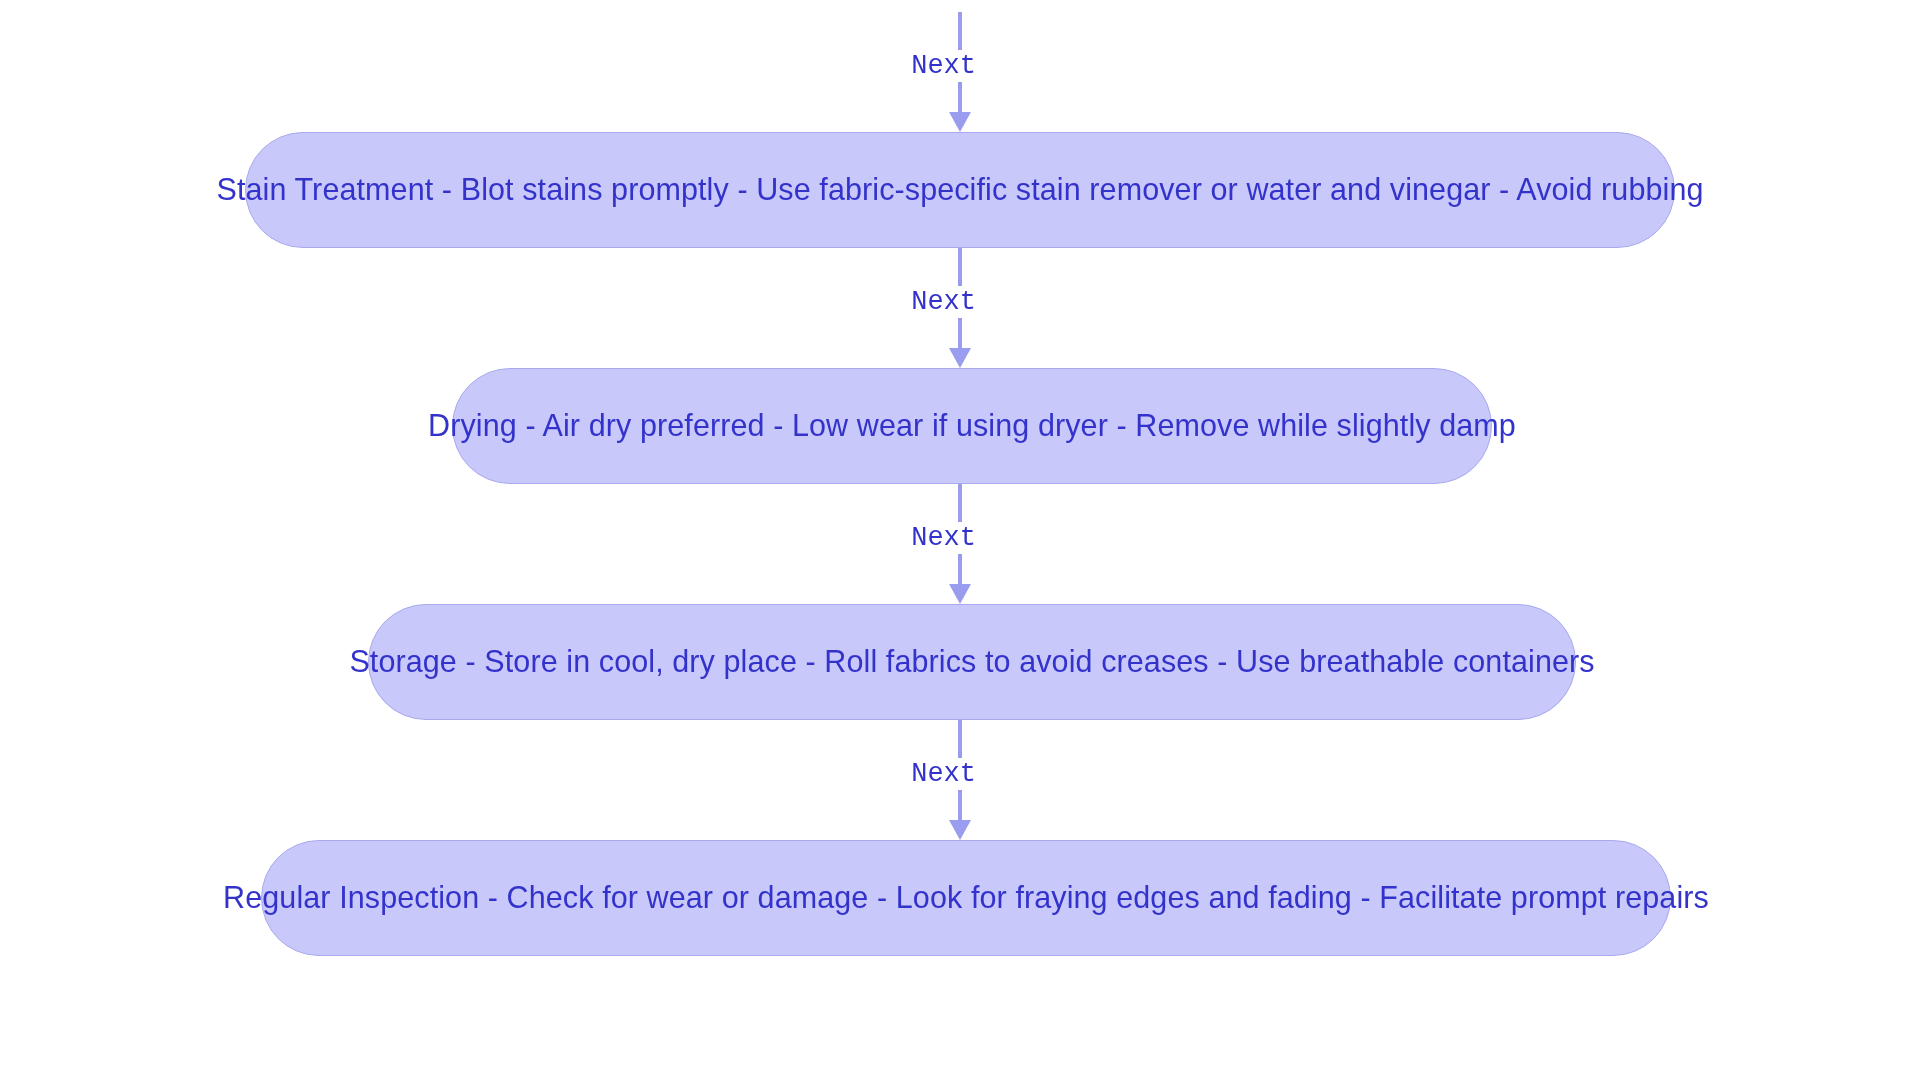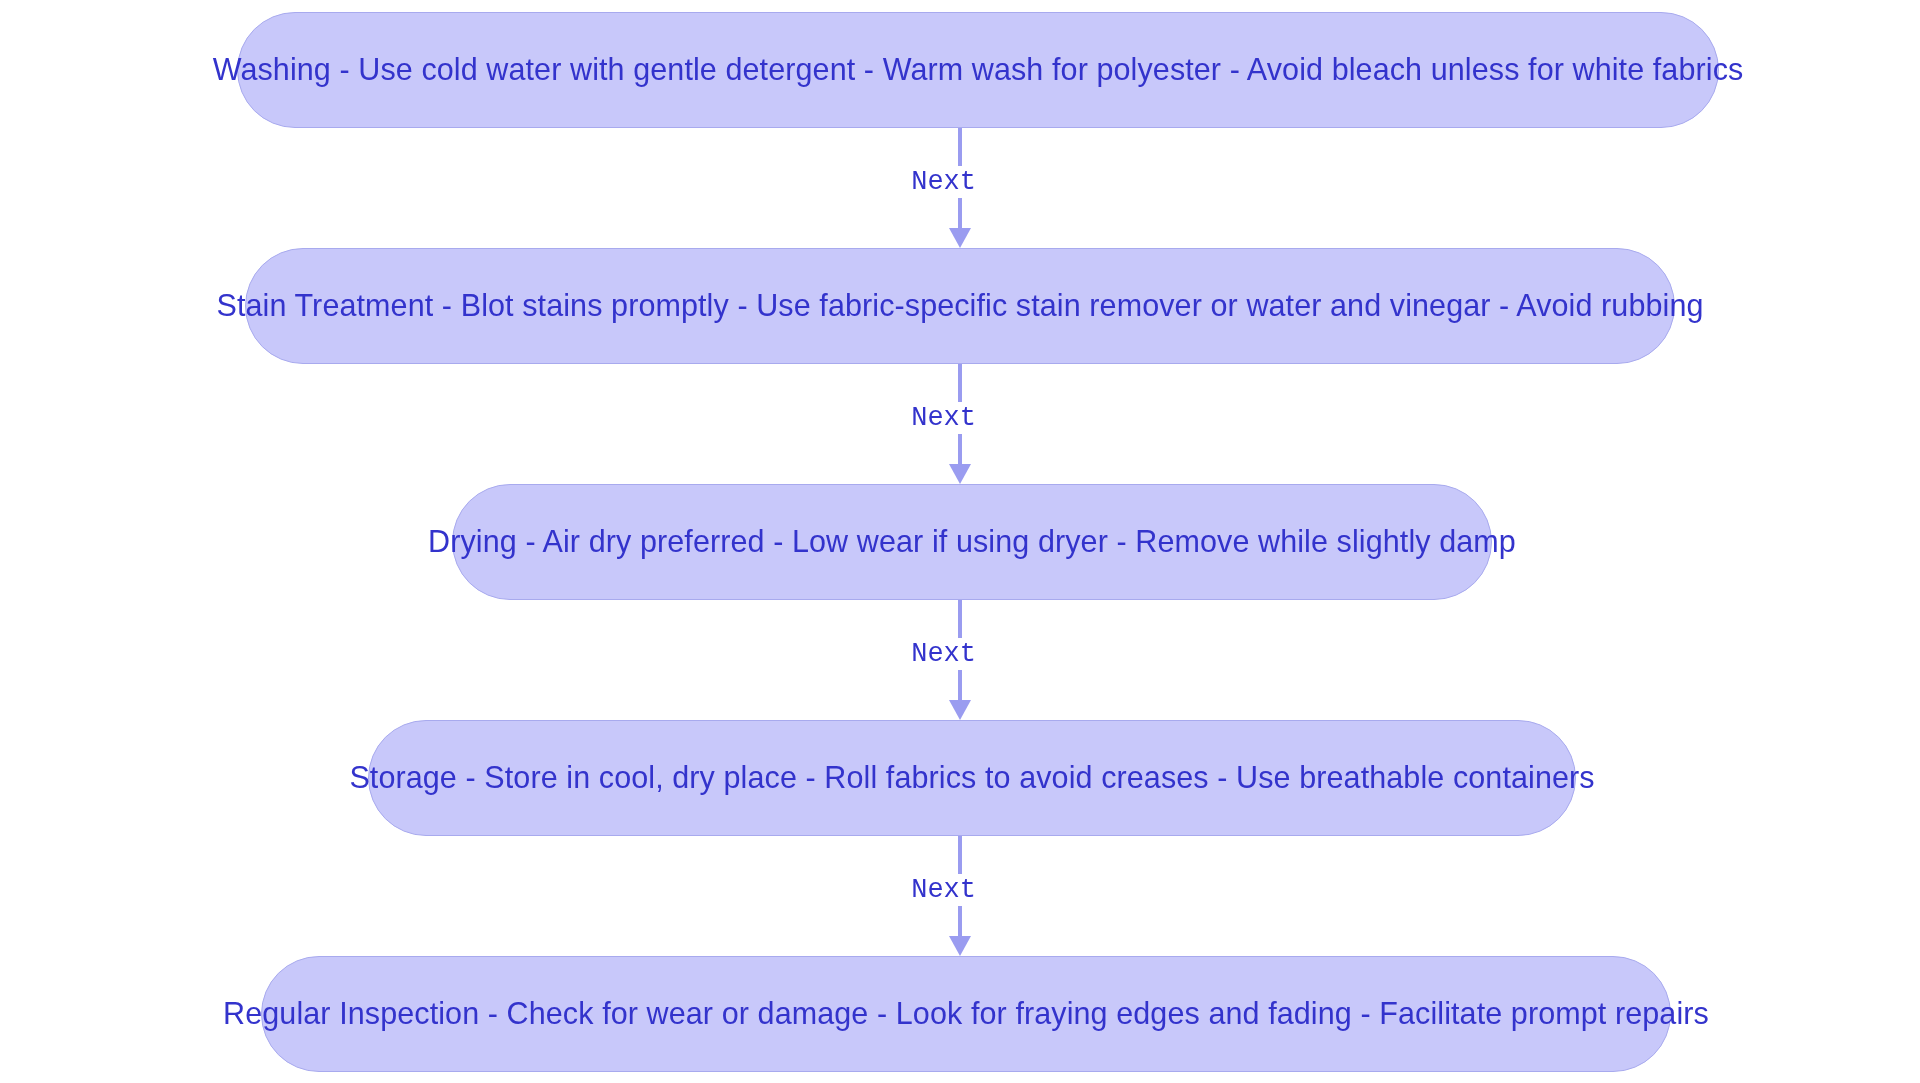--- a/index.html
+++ b/index.html
@@ -108,23 +108,20 @@
   .node.n2 { width: 1040px; transform: translateX(12px); }
   .node.n3 { width: 1208px; transform: translateX(12px); }
   .node.n4 { width: 1410px; transform: translateX(6px); text-align: right; }
 </style>
 </head>
 <body>
 
 <div id="flowchart">
   <div class="flow-column">
 
-    <div class="node n0">
-      <span class="node-label">Washing - Use cold water with gentle detergent - Warm wash for polyester - Avoid bleach unless for white fabrics</span>
-    </div>
 
     <div class="connector">
       <div class="conn-line"></div>
       <div class="conn-head"></div>
       <div class="conn-label">Next</div>
     </div>
 
     <div class="node n1">
       <span class="node-label">Stain Treatment - Blot stains promptly - Use fabric-specific stain remover or water and vinegar - Avoid rubbing</span>
     </div>

